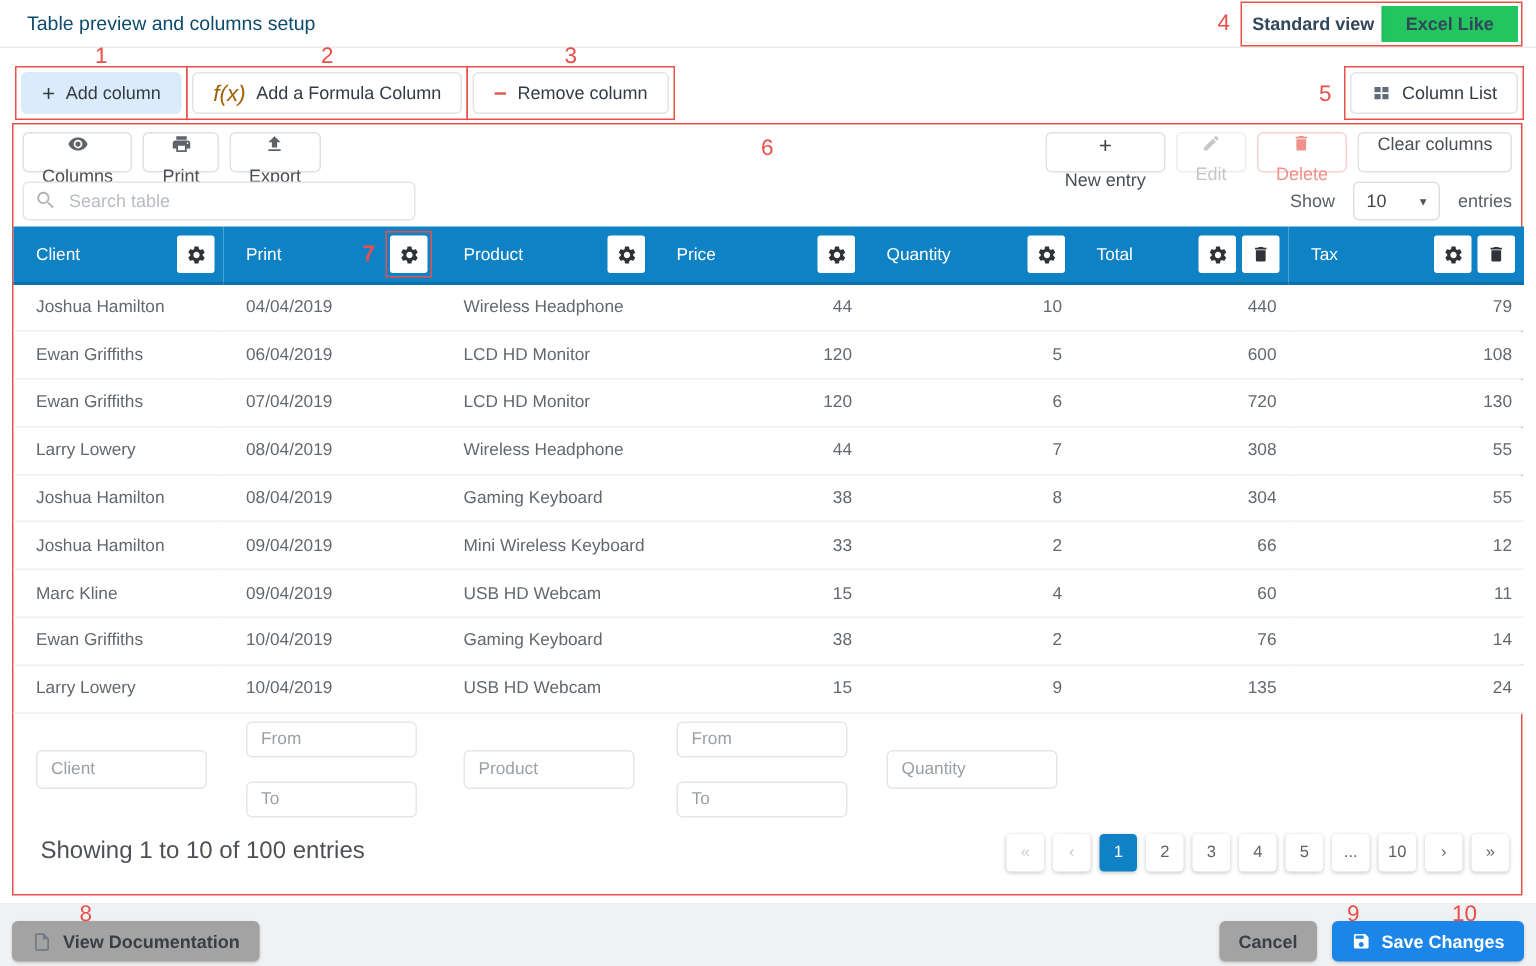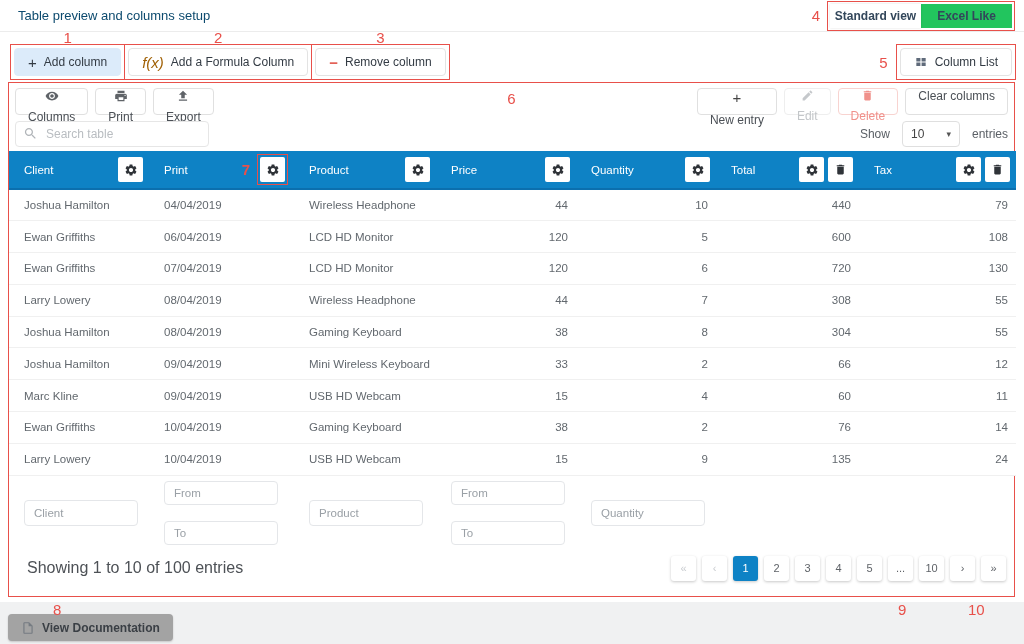--- a/index.html
+++ b/index.html
@@ -45,21 +45,21 @@
   .ann-six{position:absolute;top:8px;left:50%;transform:translateX(-50%);}
   .tw-toolbar{display:flex;justify-content:space-between;align-items:center;margin:5px 6px 0 6px;}
   .tw-left,.tw-right{display:flex;gap:7px;}
   .tbtn{display:inline-flex;align-items:center;gap:7px;border:1px solid #e0e0e0;border-radius:4px;background:#fff;
         font-size:12px;color:#4a4f55;padding:0 12px;height:27px;cursor:pointer;white-space:nowrap;flex-direction:column;}
   .tbtn .caret{font-size:9px;color:#777;}
   .tbtn.disabled{color:#c3c6c9;border-color:#eee;}
   .tbtn.danger{color:#f0918b;border-color:#f8d3d0;}
   .tw-searchrow{display:flex;justify-content:space-between;align-items:center;margin:6px 6px 4px 6px;}
   .search-wrap{position:relative;}
-  .search-input{width:194px;height:26px;border:1px solid #e6e6e6;border-radius:4px;padding:0 8px 0 30px;font-size:12px;color:#555;outline:none;}
+  .search-input{width:262px;height:26px;border:1px solid #e6e6e6;border-radius:4px;padding:0 8px 0 30px;font-size:12px;color:#555;outline:none;}
   .search-input::placeholder{color:#b9bdc1;}
   .search-wrap .ic{position:absolute;left:8px;top:5px;}
   .pagesize{display:flex;align-items:center;gap:12px;font-size:12px;color:#5b6066;}
   .ps-select{width:58px;height:26px;border:1px solid #dfdfdf;border-radius:4px;display:inline-flex;align-items:center;
              justify-content:space-between;padding:0 8px;cursor:pointer;color:#444;}
   .ps-select .caret{font-size:9px;color:#555;}
 
   
   table.data{width:100%;border-collapse:collapse;table-layout:fixed;margin-top:2px;}
   col.c0{width:140px}col.c1{width:145px}col.c2{width:142px}col.c3{width:140px}col.c4{width:140px}col.c5{width:143px}col.c6{width:157px}
@@ -489,16 +489,27 @@
   </div>
 </div>
 
 <div class="bottom-bar">
   <button class="bbtn">
     <svg class="ic" width="14" height="14" fill="#757b82">
         <use href="#i-doc"></use>
       </svg>
     <span>View Documentation</span>
   </button>
+  <div class="bb-right">
+    <button class="bbtn">
+      <span>Cancel</span>
+    </button>
+    <button class="bbtn save">
+      <svg class="ic" width="13" height="13" fill="#ffffff">
+          <use href="#i-save"></use>
+        </svg>
+      <span>Save Changes</span>
+    </button>
+  </div>
 </div>
 <span class="ann-num abs-num n8">8</span>
 <span class="ann-num abs-num n9">9</span>
 <span class="ann-num abs-num n10">10</span>
 
 </body></html>

